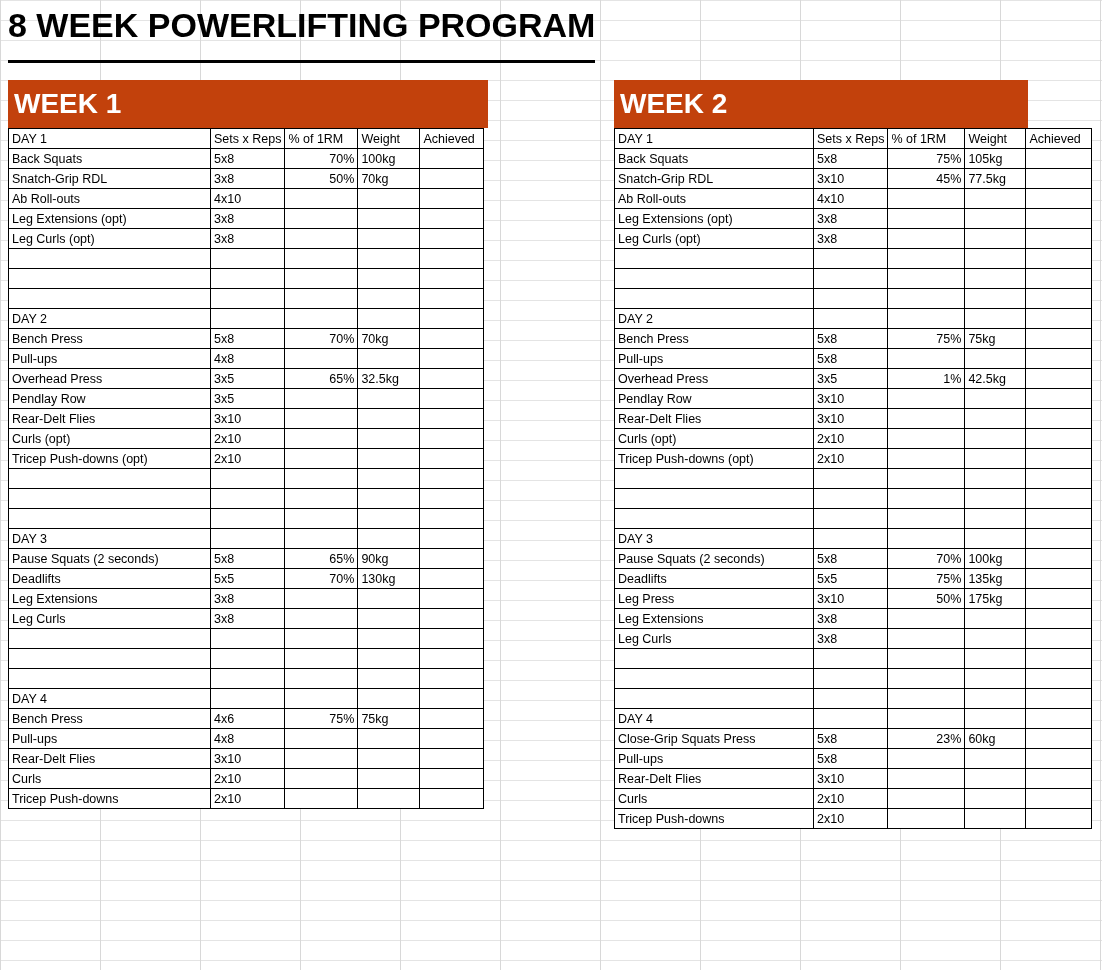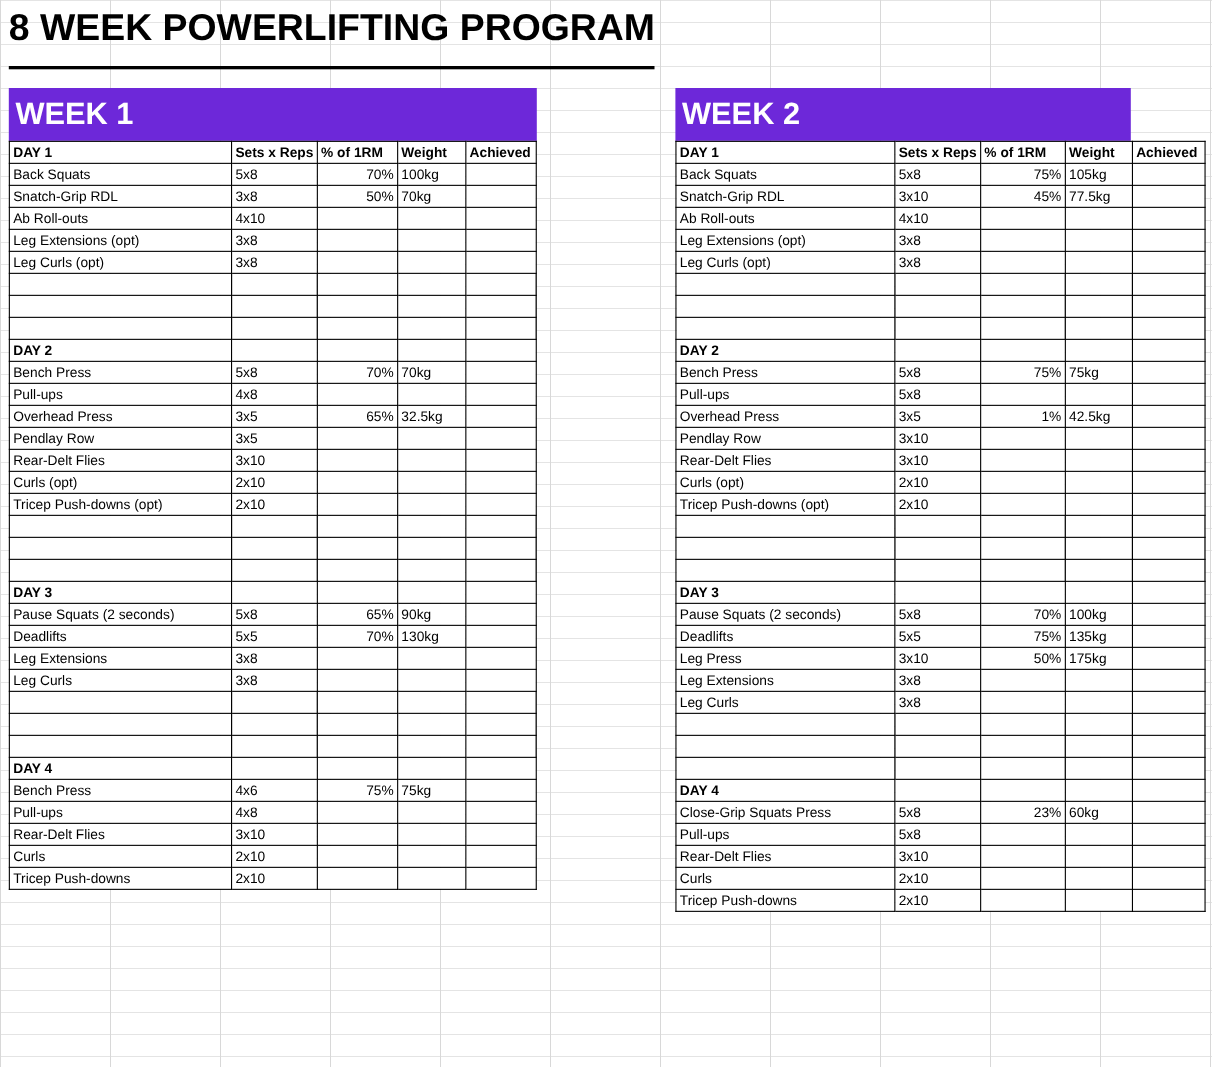--- a/index.html
+++ b/index.html
@@ -50,21 +50,21 @@
   
   .week {
     position: absolute;
     top: 80px;
   }
   #week1 { left: 8px; }
   #week2 { left: 614px; }
 
   .week-header {
     display: flex;
-    background: #6d28d9;
+    background: #c2410c;
     height: 48px;
     align-items: center;
   }
   .week-header .wh-label {
     color: #fff;
     font-size: 28px;
     font-weight: bold;
     padding-left: 6px;
     line-height: 48px;
     white-space: nowrap;
@@ -94,21 +94,21 @@
   .c-ach  { width: 64px; }
 
   
   #week2 .c-ex   { width: 199px; }
   #week2 .c-sets { width: 69px; }
   #week2 .c-pct  { width: 70px; text-align: right; }
   #week2 .c-wt   { width: 61px; }
   #week2 .c-ach  { width: 66px; }
 
   tr.day-head td {
-    font-weight: bold;
+    font-weight: normal;
   }
 
   td.achieved-green { background: #22b24c; }
 
   
   .blackblock {
     background: #000;
     border: none;
   }
   .blackblock td { border: none; background: #000; height: 19px; }

